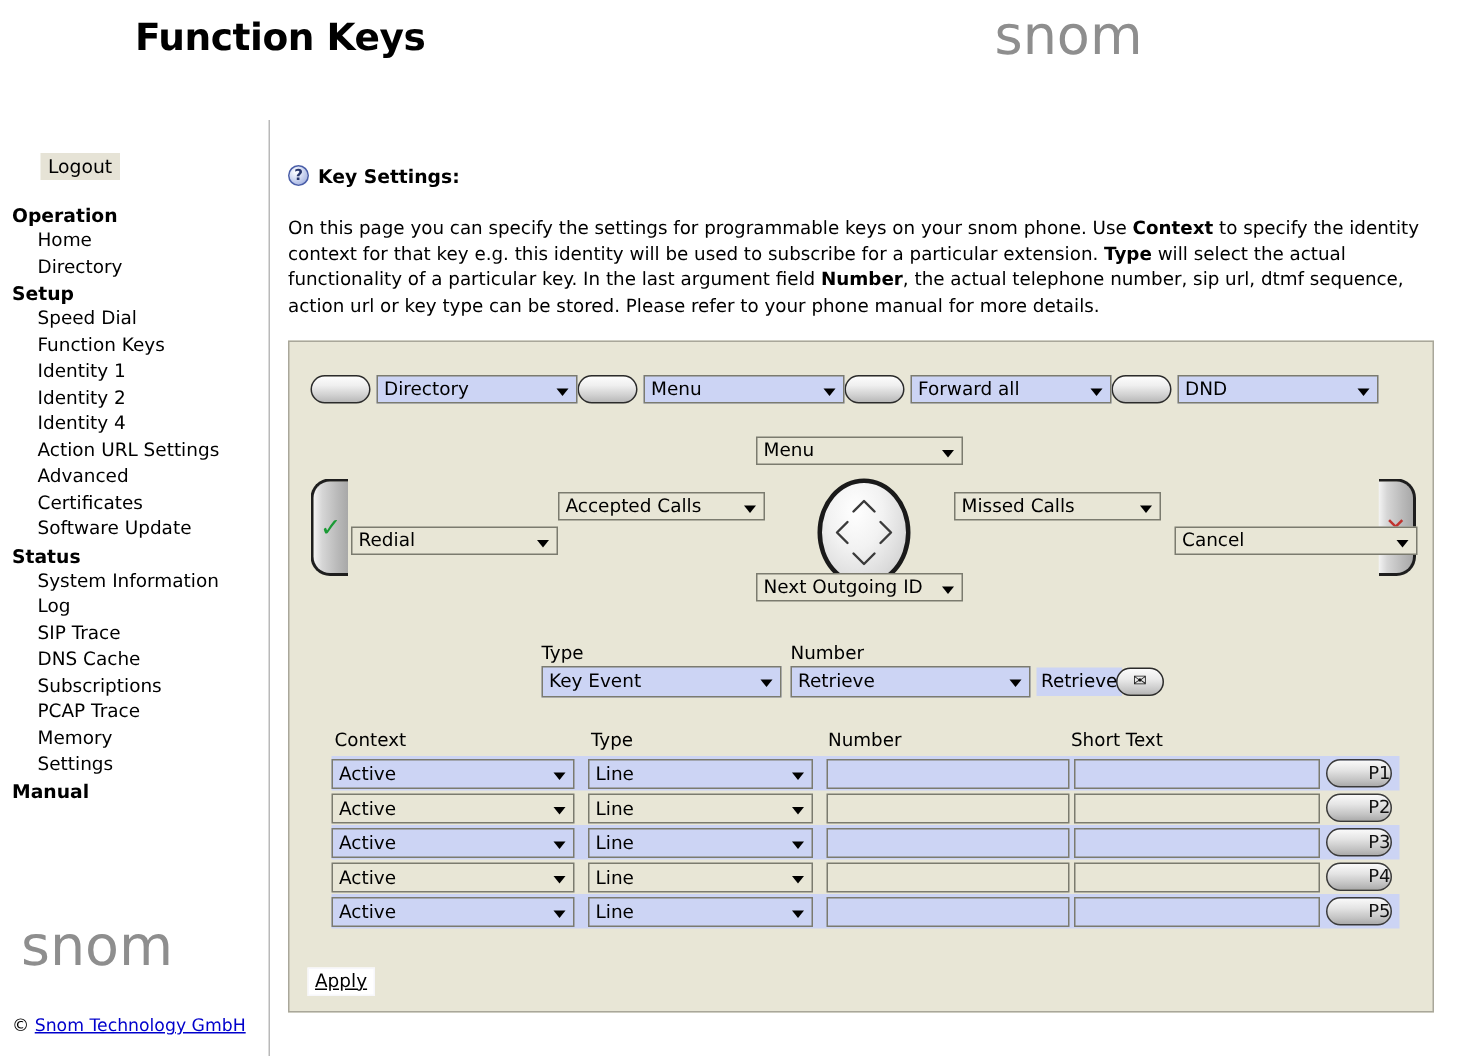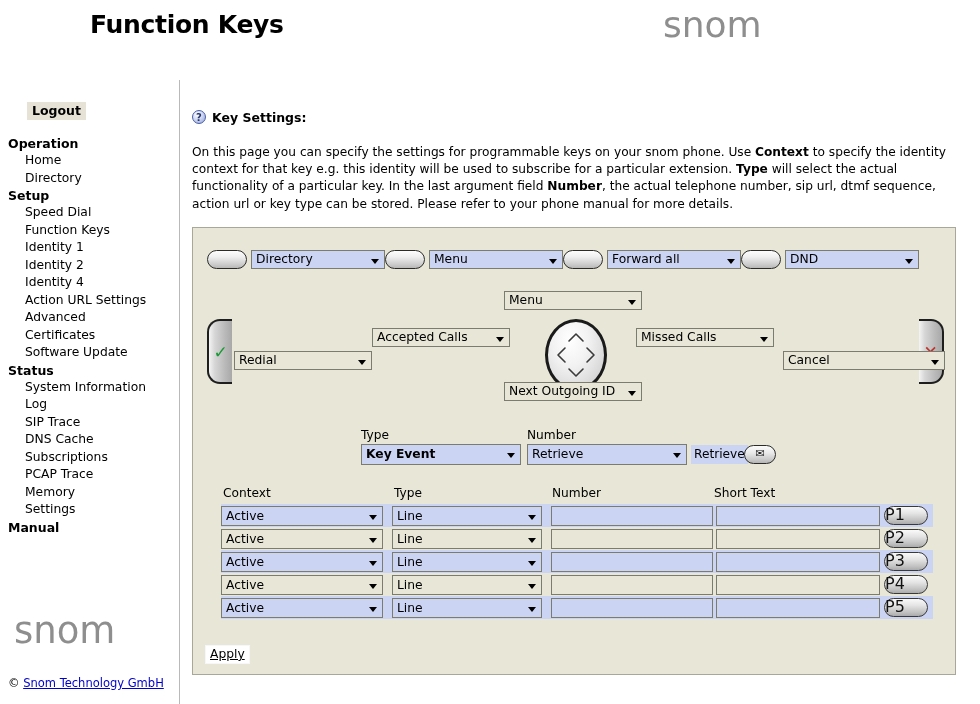--- a/index.html
+++ b/index.html
@@ -26,21 +26,21 @@
     color: #8e8e8e;
     font-family: "DejaVu Sans", "Liberation Sans", sans-serif;
   }
 
   
   #sidebar {
     position: absolute; left: 0; top: 80px;
     width: 180px; height: 624px;
     border-right: 1px solid #b9b9b9;
   }
-  #logout-wrap { position: absolute; left: 27px; top: 22px; font-weight: bold; }
+  #logout-wrap { position: absolute; left: 27px; top: 22px; }
   #logout-button {
     display: inline-block;
     background: #e6e3d6;
     padding: 1px 5px 2px 5px;
     font-size: 12.5px;
     color: #000;
     text-decoration: none;
     line-height: 15px;
   }
   #nav { position: absolute; left: 8px; top: 55px; width: 172px; }
@@ -210,21 +210,21 @@
   }
   .prow.alt .txtin, .prow.alt .sel { background: #ccd4f4; }
   .prow:not(.alt) .txtin, .prow:not(.alt) .sel { background: #e8e6d6; }
   .num-in { left: 330px; width: 162px; }
   .txt-in { left: 495px; width: 164px; }
   .pkey {
     position: absolute; left: 663px; top: 2px;
     width: 44px; height: 19px;
     border: 1.5px solid #3a3a3a; border-radius: 10px;
     background: linear-gradient(to bottom, #fafafa 0%, #e4e4e4 38%, #c2c2c2 78%, #ababab 100%);
-    font-size: 16px; text-align: left; line-height: 16px; color: #111;
+    font-size: 12px; text-align: right; line-height: 16px; color: #111;
   }
 
   #apply-button {
     position: absolute; left: 12px; top: 417px;
     background: #ffffff; border: 1px solid #f7f7fb;
     padding: 1px 4px; font-size: 12.3px; line-height: 15px;
     color: #000;
   }
 </style>
 </head>
@@ -306,21 +306,21 @@
     <span id="missed-sel" class="sel beige">Missed Calls</span>
     <span id="redial-sel" class="sel beige">Redial</span>
     <span id="cancel-sel" class="sel beige">Cancel</span>
 
     <div id="typeblock">
       <div style="position:relative;height:16px;">
         <span class="fld-label" style="position:absolute;left:0;">Type</span>
         <span class="fld-label" style="position:absolute;left:166px;">Number</span>
       </div>
       <div style="position:relative;height:22px;">
-        <span id="type-sel" class="sel" style="position:absolute;left:0;font-weight:bold;">Key Event</span>
+        <span id="type-sel" class="sel" style="position:absolute;left:0;">Key Event</span>
         <span id="number-sel" class="sel" style="position:absolute;left:166px;">Retrieve</span>
         <span id="retrieve-label" style="position:absolute;left:330px;top:1px;">Retrieve</span>
         <span id="retrieve-icon-btn" style="position:absolute;left:380px;top:1px;">✉</span>
       </div>
     </div>
 
     <div id="ptable">
       <div class="thead">
         <span class="th-ctx">Context</span>
         <span class="th-type">Type</span>

